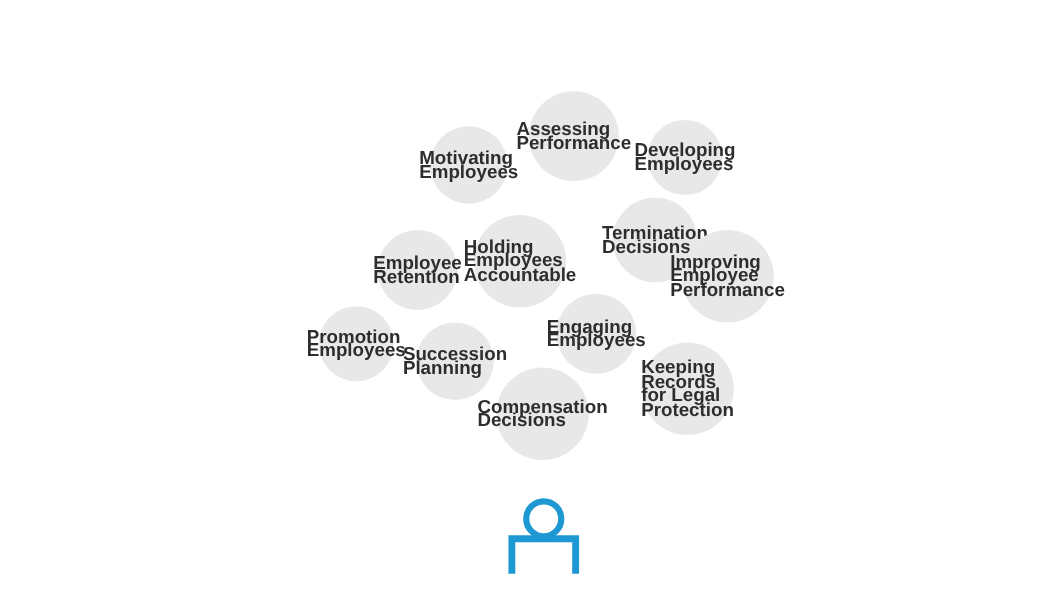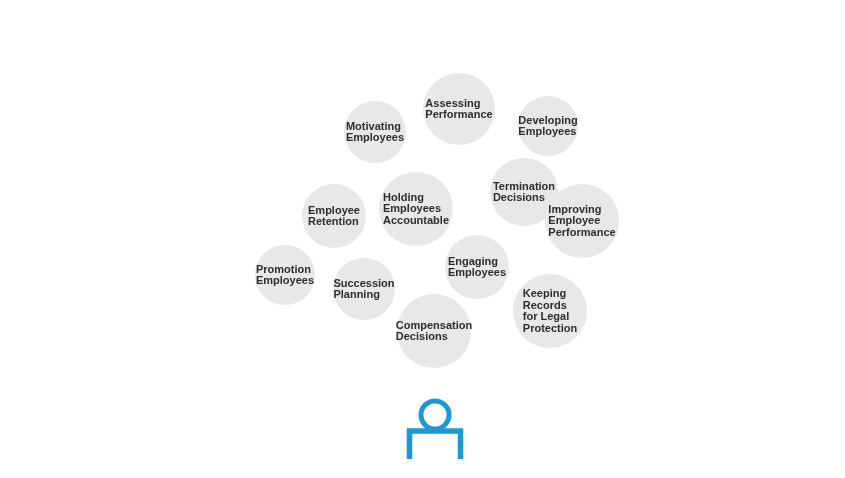--- a/index.html
+++ b/index.html
@@ -42,21 +42,21 @@
   .bubble {
     position: absolute;
     background: var(--bubble-fill);
     border-radius: 50%;
     display: flex;
     align-items: center;
     justify-content: center;
   }
   .bubble-label {
     font-family: "Liberation Sans", sans-serif;
-    font-size: 11px;
+    font-size: 15px;
     font-weight: 700;
     line-height: 11.5px;
     color: var(--bubble-text);
     text-align: left;
     white-space: pre-line;
     letter-spacing: 0;
   }
   .person-icon {
     position: absolute;
     left: 404px;

